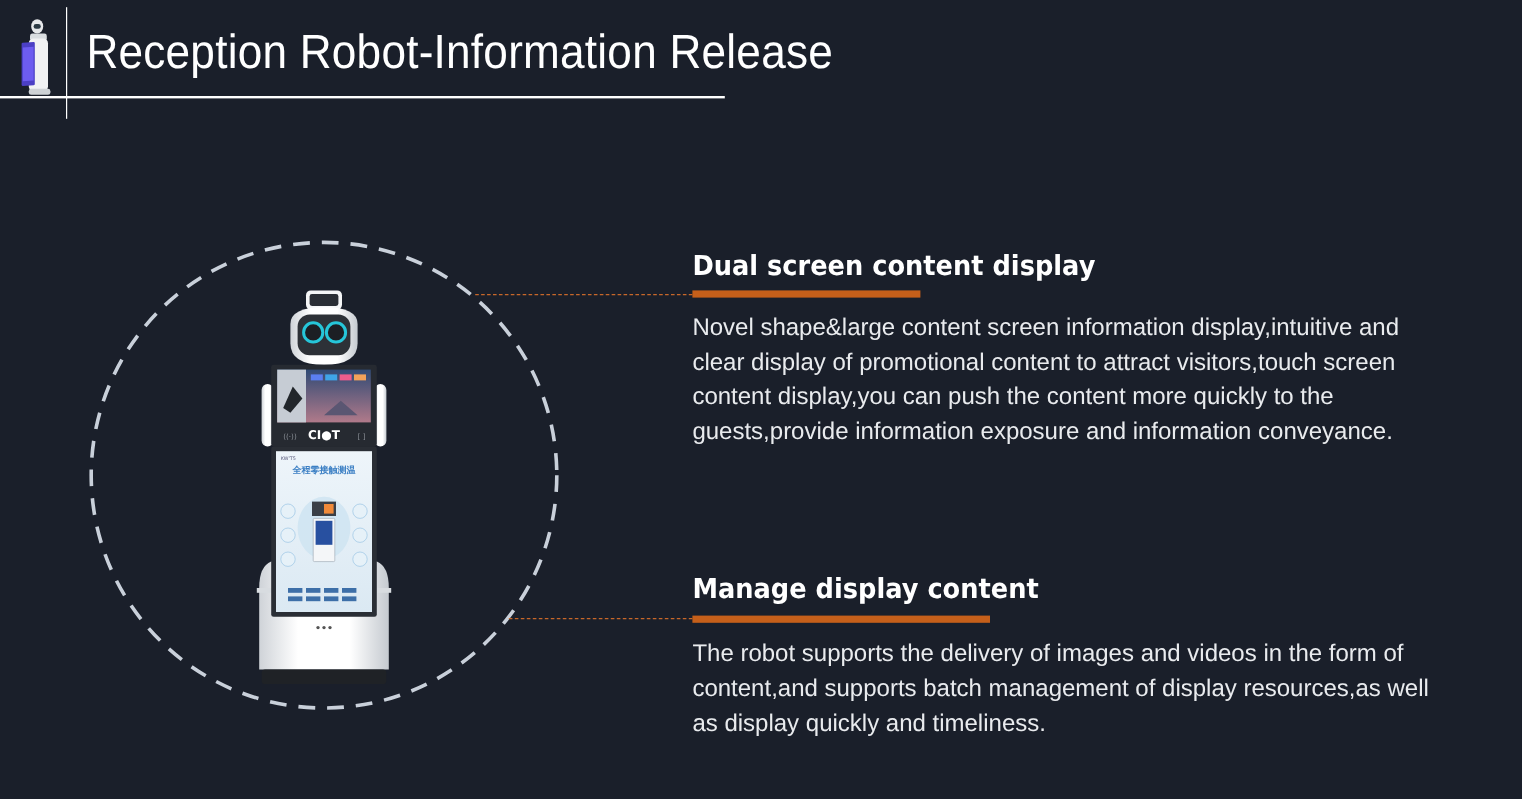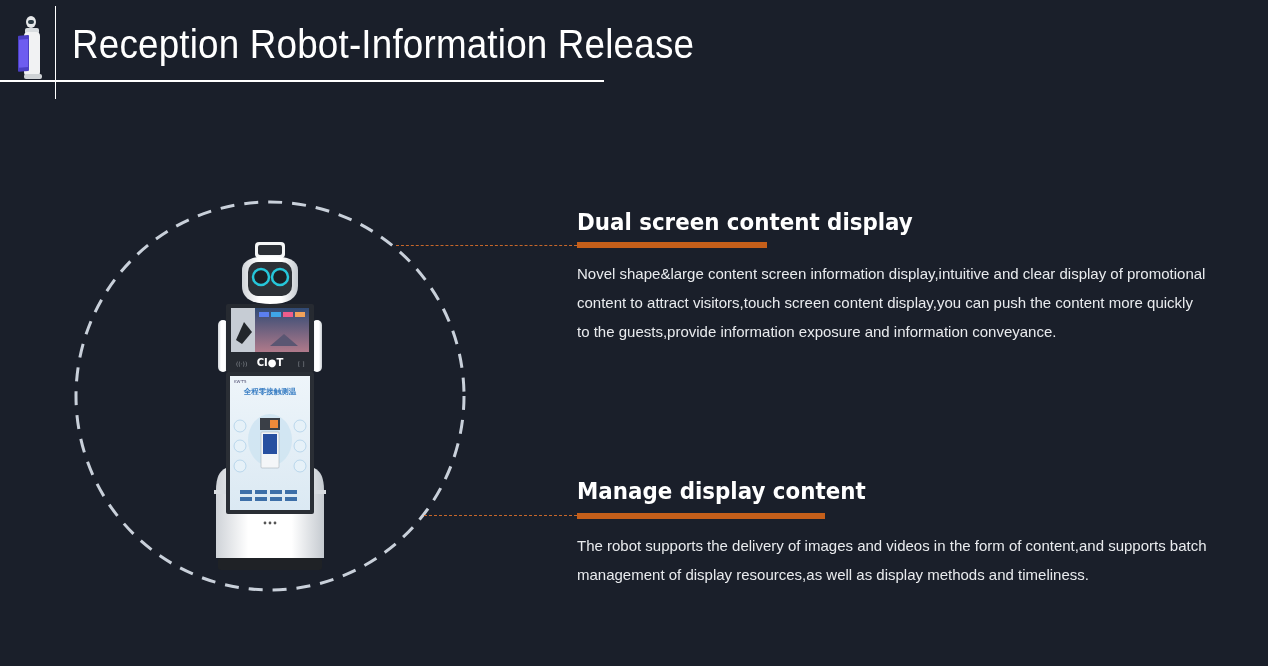--- a/index.html
+++ b/index.html
@@ -87,21 +87,21 @@
       transform: scaleX(0.93);
       transform-origin: left top;
     }
     .feature-bar {
       position: absolute;
       height: 6px;
       background: #c55f1a;
     }
     .feature-desc {
       position: absolute;
-      font-size: 15px;
+      font-size: 20px;
       line-height: 29px;
       color: #e9ebee;
       font-family: "Liberation Sans", sans-serif;
       width: 640px;
     }
   </style>
 </head>
 <body>
 
 <div class="header-thumb">
@@ -203,13 +203,13 @@
 
 <div class="connector" style="left:396px; top:245px; width:181px;"></div>
 <div class="connector" style="left:424px; top:515px; width:153px;"></div>
 
 <div class="feature-title" style="left:577px; top:209px;">Dual screen content display</div>
 <div class="feature-bar" style="left:577px; top:242px; width:190px;"></div>
 <div class="feature-desc" style="left:577px; top:259px; width:630px;">Novel shape&amp;large content screen information display,intuitive and clear display of promotional content to attract visitors,touch screen content display,you can push the content more quickly to the guests,provide information exposure and information conveyance.</div>
 
 <div class="feature-title" style="left:577px; top:478px;">Manage display content</div>
 <div class="feature-bar" style="left:577px; top:513px; width:248px;"></div>
-<div class="feature-desc" style="left:577px; top:531px; width:630px;">The robot supports the delivery of images and videos in the form of content,and supports batch management of display resources,as well as display methods and timeliness.</div>
+<div class="feature-desc" style="left:577px; top:531px; width:630px;">The robot supports the delivery of images and videos in the form of content,and supports batch management of display resources,as well as display quickly and timeliness.</div>
 
 </body></html>

